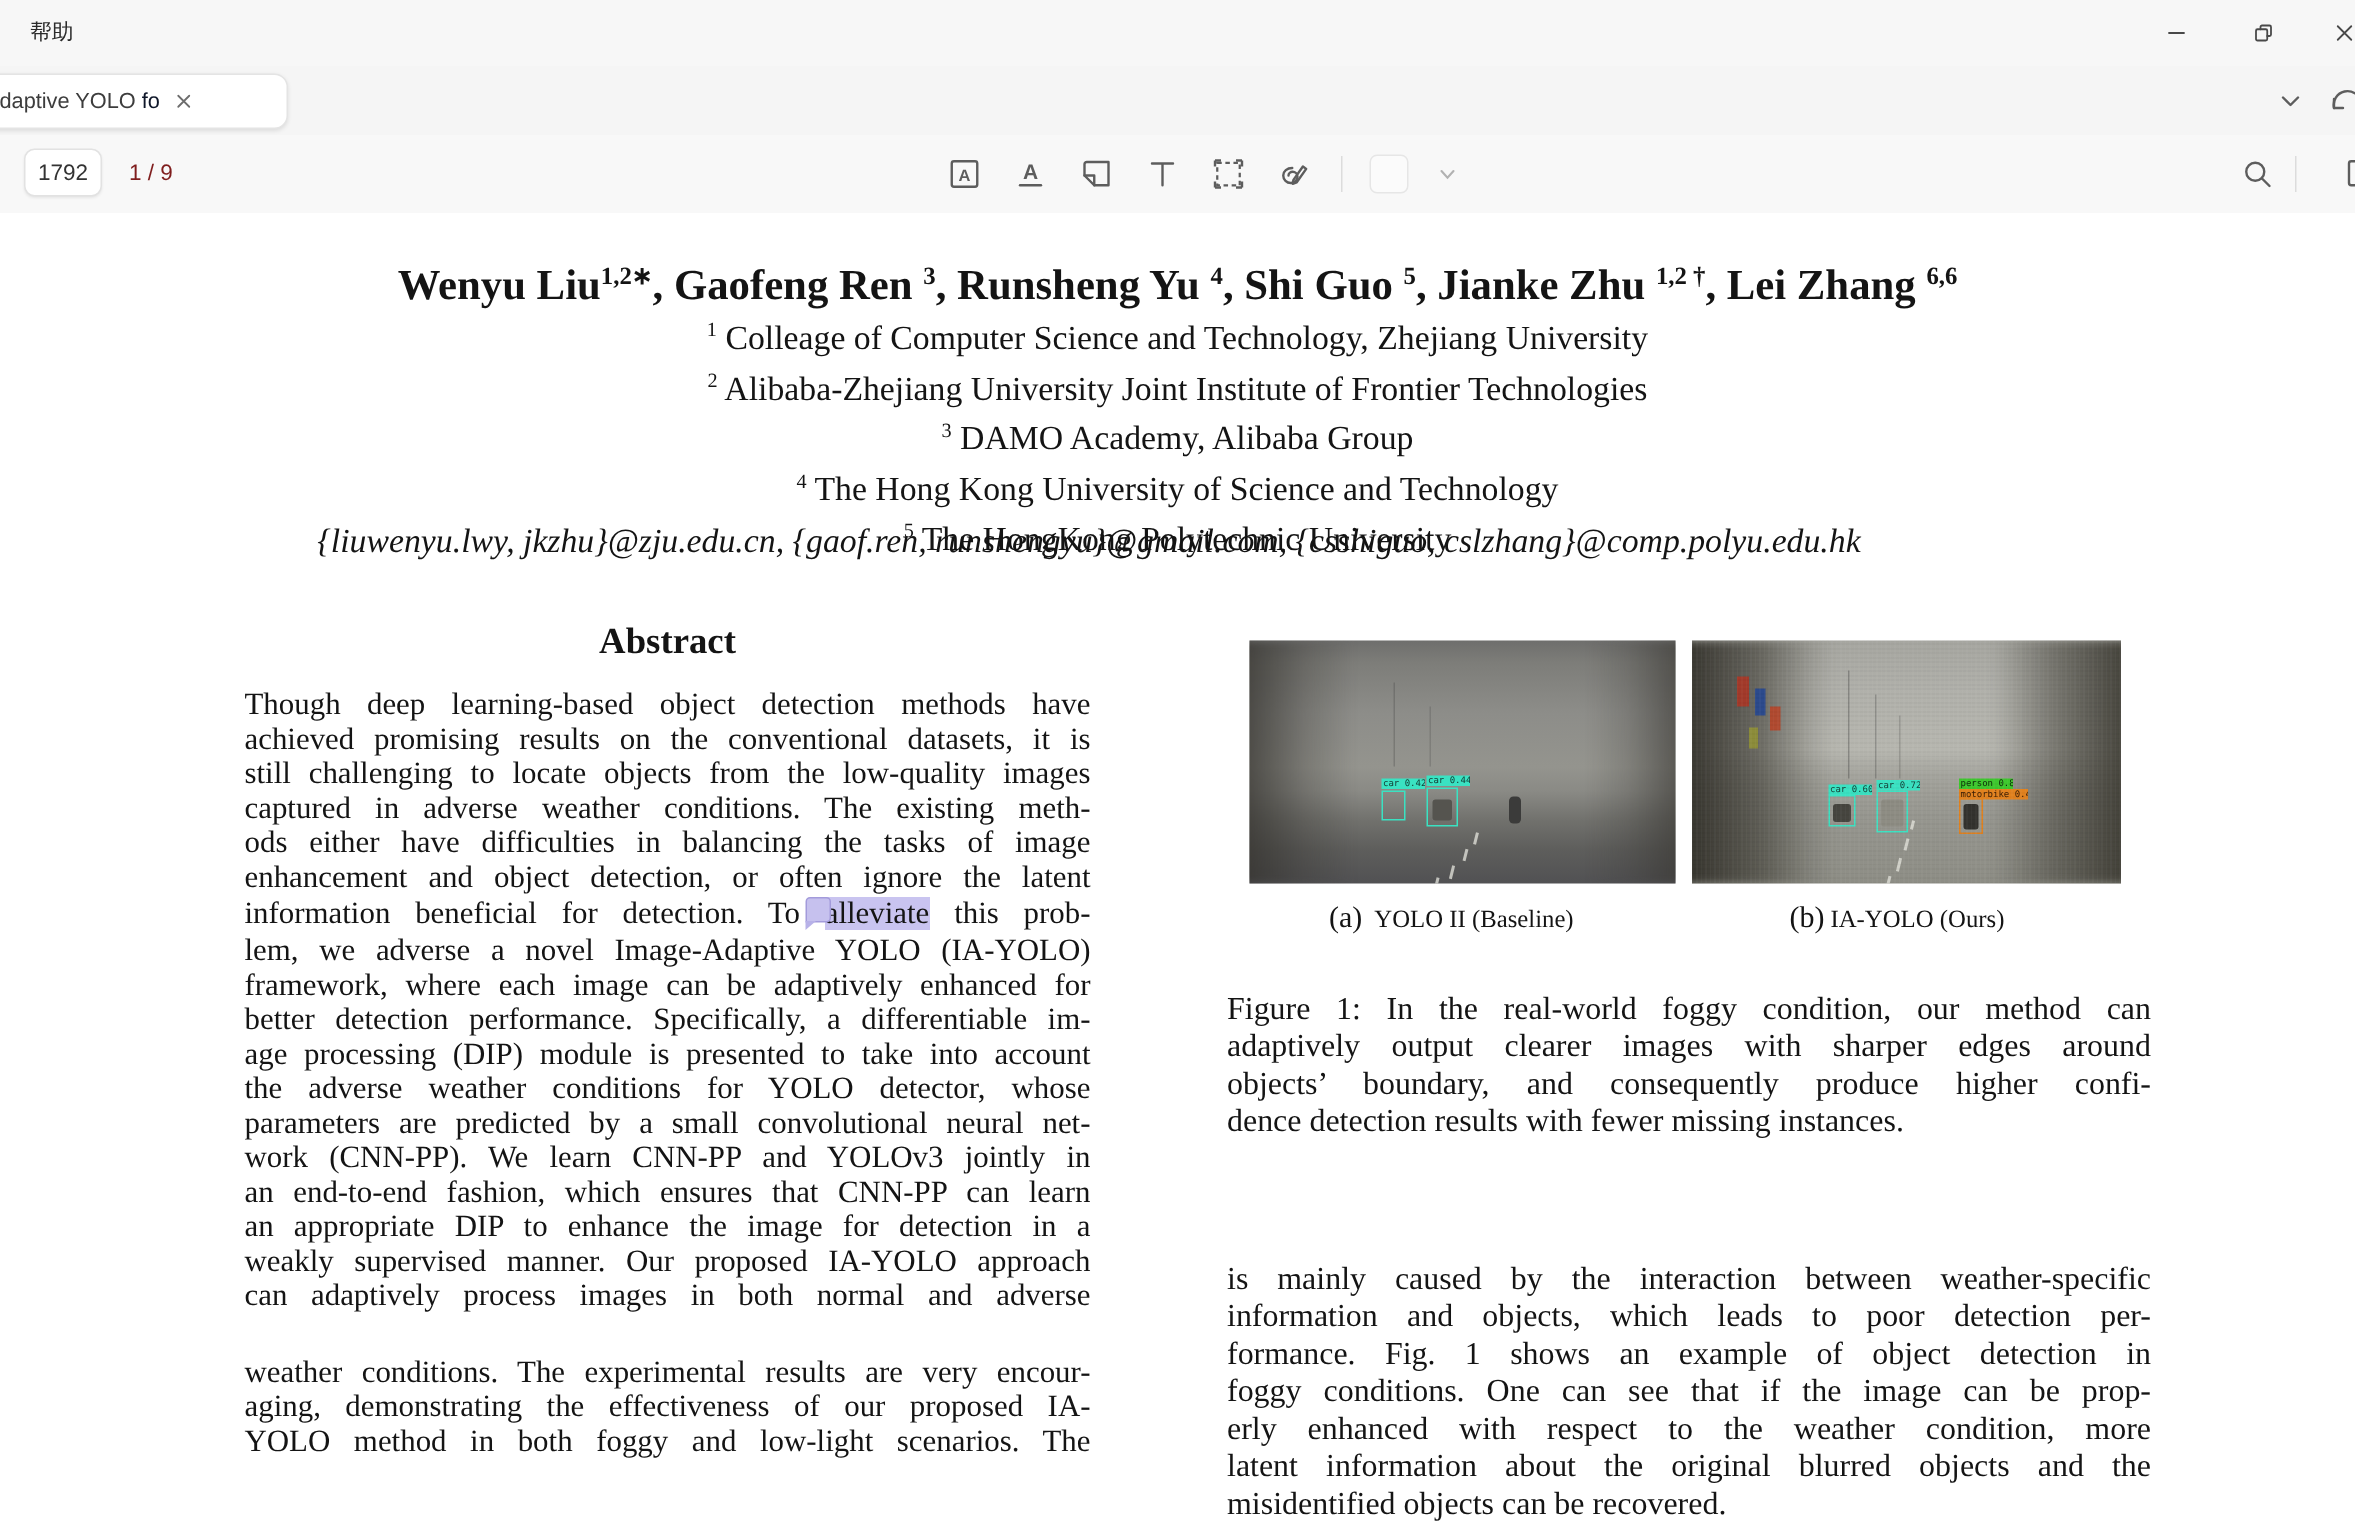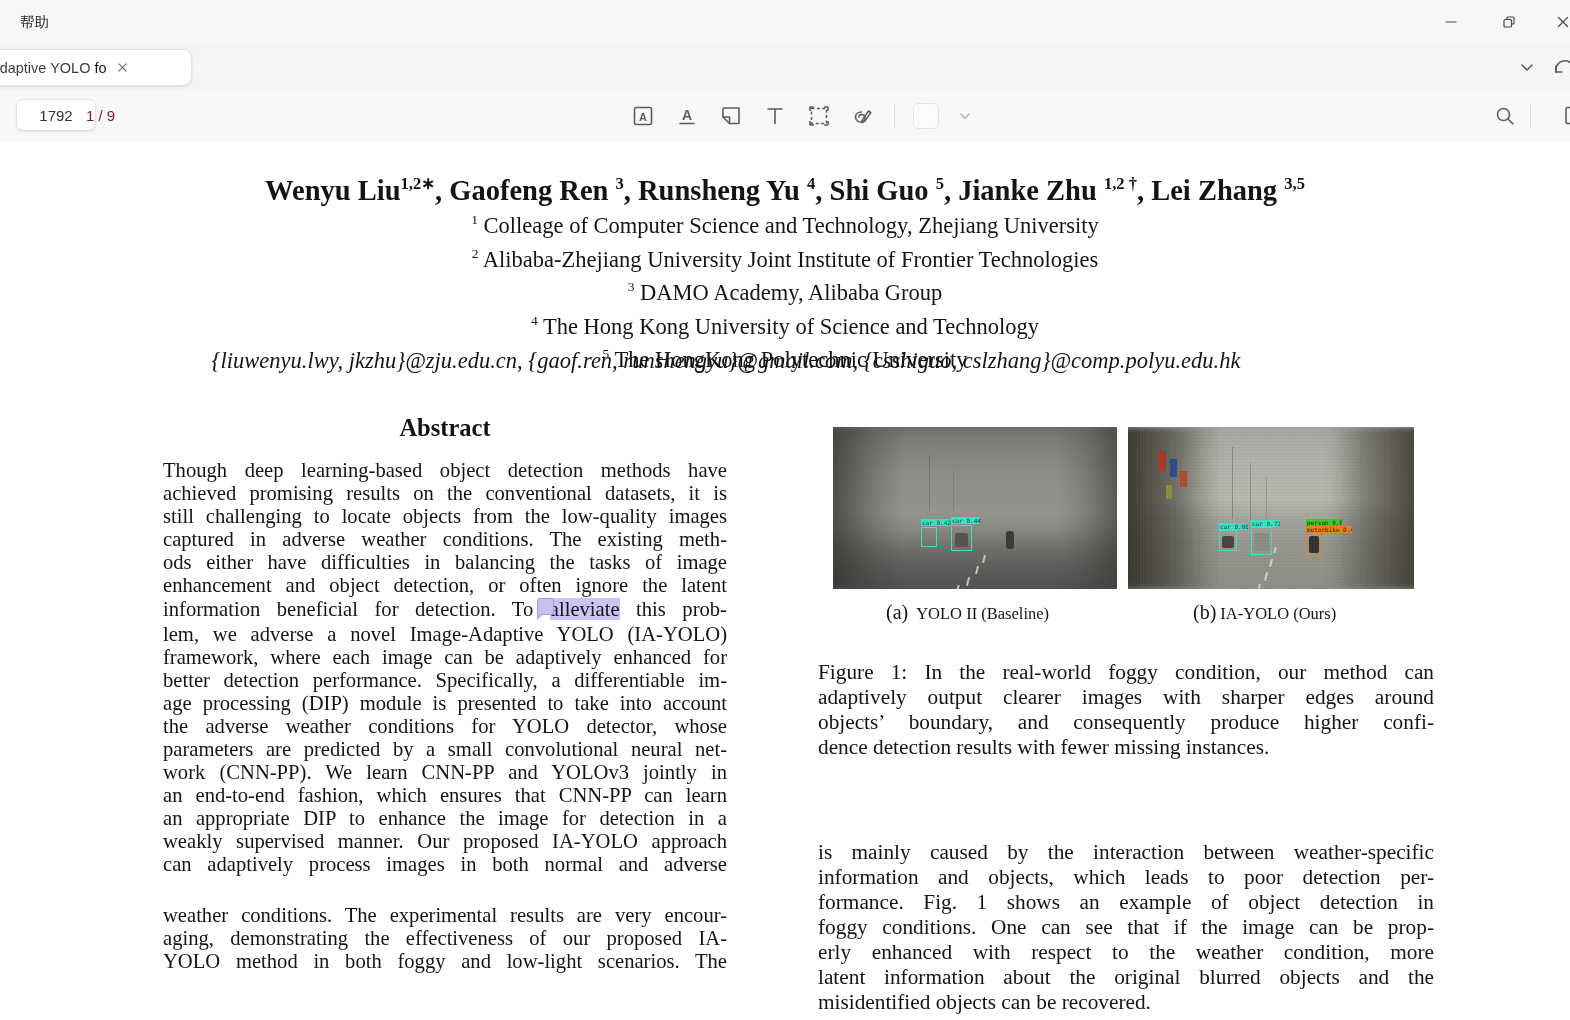--- a/index.html
+++ b/index.html
@@ -33,21 +33,21 @@
   .tab-title-fade{color:#0f172a;}
   .tab-close{margin-left:6px;display:flex;align-items:center;justify-content:center;width:20px;height:20px;border-radius:4px;}
   .tab-chevron{position:absolute;left:1508px;top:4px;width:38px;height:38px;display:flex;align-items:center;justify-content:center;}
   .tab-edge-icon{position:absolute;left:1550px;top:8px;width:30px;height:30px;overflow:hidden;}
   .toolbar{
     position:absolute;left:0;top:90px;width:1570px;height:52px;
     background:#f8f8f8;border-bottom:1px solid #e3e3e3;
   }
   .left-sliver{position:absolute;left:-3px;top:120px;width:9px;height:2px;background:#9a9a9a;transform:rotate(-40deg);}
   .page-input{
-    position:absolute;left:16px;top:9px;width:80px;height:32px;
+    position:absolute;left:16px;top:9px;width:52px;height:32px;
     background:#ffffff;border:1px solid #e2e2e2;border-radius:7px;
     box-shadow:0 1px 2px rgba(0,0,0,.08);
     text-align:center;font-size:15px;color:#333;font-family:"Liberation Sans",sans-serif;
     box-sizing:border-box;outline:none;
   }
   .page-count{position:absolute;left:86px;top:0;height:52px;line-height:52px;font-size:15px;color:#7f1d1d;}
   .tb-icons{position:absolute;left:630px;top:0;height:52px;display:flex;align-items:center;gap:18px;}
   .tb-btn{width:26px;height:26px;display:flex;align-items:center;justify-content:center;border-radius:4px;}
   .tb-divider{width:1px;height:24px;background:#dcdcdc;}
   .swatch{width:24px;height:24px;border:1.5px solid #e6e6e6;border-radius:5px;background:#fbfbfb;}
@@ -217,21 +217,21 @@
       <svg width="26" height="26" viewBox="0 0 26 26">
         <rect class="icon-stroke" x="3" y="4.5" width="20" height="16" rx="1.5"></rect>
         <path class="icon-stroke" d="M13 4.5 V20.5"></path>
       </svg>
     </div>
   </div>
 </div>
 
 <div class="doc serif">
 
-  <div class="authors">Wenyu Liu<sup>1,2∗</sup>, Gaofeng Ren <sup>3</sup>, Runsheng Yu <sup>4</sup>, Shi Guo <sup>5</sup>, Jianke Zhu <sup>1,2 †</sup>, Lei Zhang <sup>3,5</sup></div>
+  <div class="authors">Wenyu Liu<sup>1,2∗</sup>, Gaofeng Ren <sup>3</sup>, Runsheng Yu <sup>4</sup>, Shi Guo <sup>5</sup>, Jianke Zhu <sup>1,2 †</sup>, Lei Zhang <sup>6,6</sup></div>
 
   <div class="affils">
       <div class="affil-line"><sup>1</sup> Colleage of Computer Science and Technology, Zhejiang University</div>
       <div class="affil-line"><sup>2</sup> Alibaba-Zhejiang University Joint Institute of Frontier Technologies</div>
       <div class="affil-line"><sup>3</sup> DAMO Academy, Alibaba Group</div>
       <div class="affil-line"><sup>4</sup> The Hong Kong University of Science and Technology</div>
       <div class="affil-line"><sup>5</sup> The HongKong Polytechnic University</div>
     </div>
 
   <div class="emails">{liuwenyu.lwy, jkzhu}@zju.edu.cn, {gaof.ren, runshengyu}@gmail.com, {csshiguo, cslzhang}@comp.polyu.edu.hk</div>

